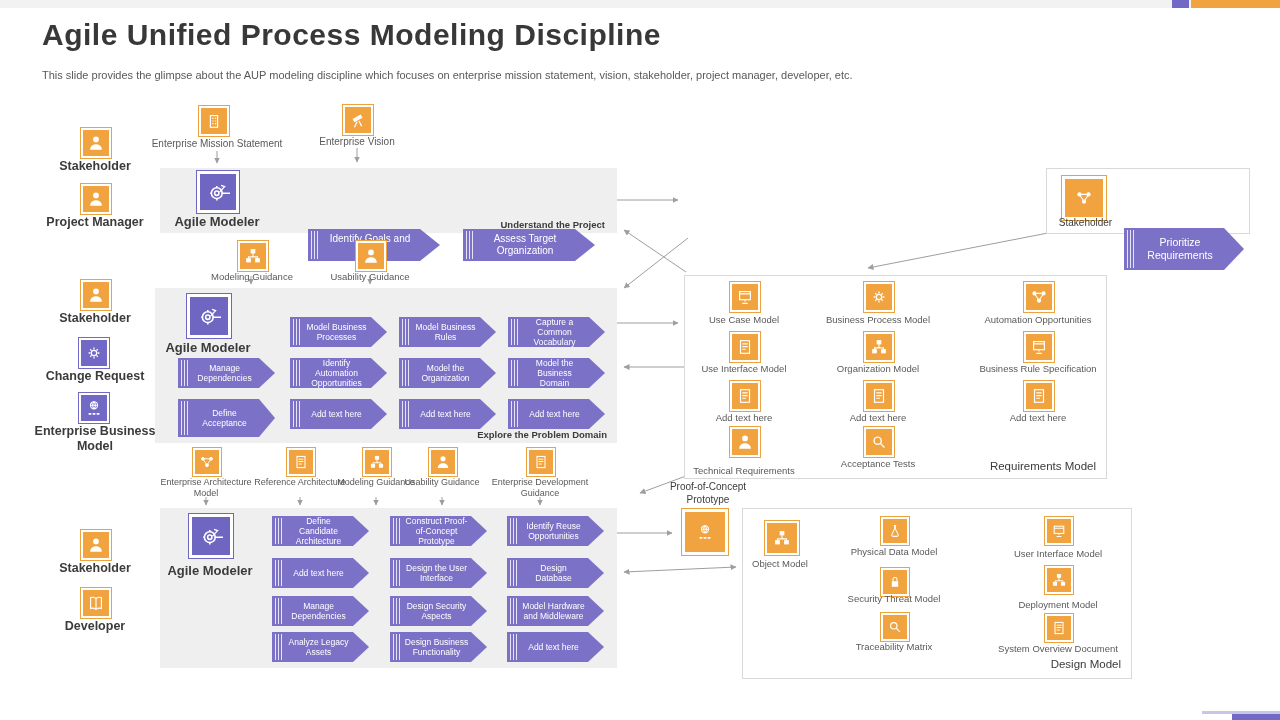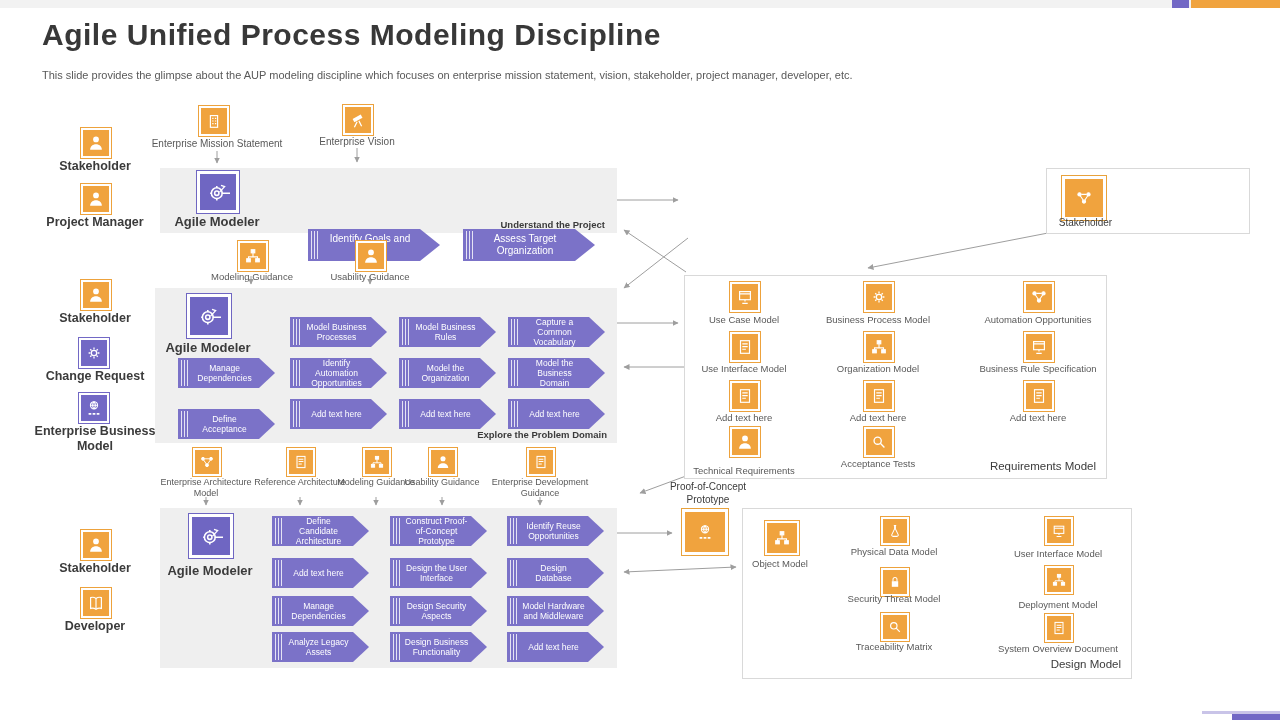--- a/index.html
+++ b/index.html
@@ -276,21 +276,21 @@
 
     <div class="chev" style="left:135px;top:29px;width:97px;height:30px">Model Business Processes</div>
     <div class="chev" style="left:244px;top:29px;width:97px;height:30px">Model Business Rules</div>
     <div class="chev" style="left:353px;top:29px;width:97px;height:30px">Capture  a Common Vocabulary</div>
 
     <div class="chev" style="left:23px;top:70px;width:97px;height:30px">Manage Dependencies</div>
     <div class="chev" style="left:135px;top:70px;width:97px;height:30px">Identify  Automation Opportunities</div>
     <div class="chev" style="left:244px;top:70px;width:97px;height:30px">Model the Organization</div>
     <div class="chev" style="left:353px;top:70px;width:97px;height:30px">Model  the Business  Domain</div>
 
-    <div class="chev" style="left:23px;top:121px;width:97px;height:30px">Define   Acceptance</div>
+    <div class="chev" style="left:23px;top:111px;width:97px;height:38px">Define   Acceptance</div>
     <div class="chev" style="left:135px;top:111px;width:97px;height:30px">Add text here</div>
     <div class="chev" style="left:244px;top:111px;width:97px;height:30px">Add text here</div>
     <div class="chev" style="left:353px;top:111px;width:97px;height:30px">Add text here</div>
 
     <div class="corner" style="right:10px;bottom:3px">Explore the Problem Domain</div>
   </div>
 
   <span class="sq sq28 orange" style="left:192px;top:447px">
       <svg class="glyph-sm">
         <use href="#sym-network"></use>
@@ -348,20 +348,21 @@
   </div>
 
 
   <div class="panel" style="left:1046px;top:168px;width:202px;height:64px">
     <span class="sq dbl-o" style="left:14px;top:6px">
         <svg class="glyph">
           <use href="#sym-network"></use>
         </svg>
       </span>
     <div class="cap" style="left:-14px;top:48px;width:105px;font-size:10px;color:#3b3b3b">Stakeholder</div>
+    <div class="chev chev-lg" style="left:77px;top:11px;width:120px;height:42px;font-size:10.5px">Prioritize Requirements</div>
   </div>
 
   <div class="panel" style="left:684px;top:275px;width:421px;height:202px">
     <span class="sq sq30 orange" style="left:44px;top:5px">
         <svg class="glyph">
           <use href="#sym-screen"></use>
         </svg>
       </span>
     <div class="cap" style="left:-6px;top:38px;width:130px">Use Case Model</div>
     <span class="sq sq30 orange" style="left:178px;top:5px">

